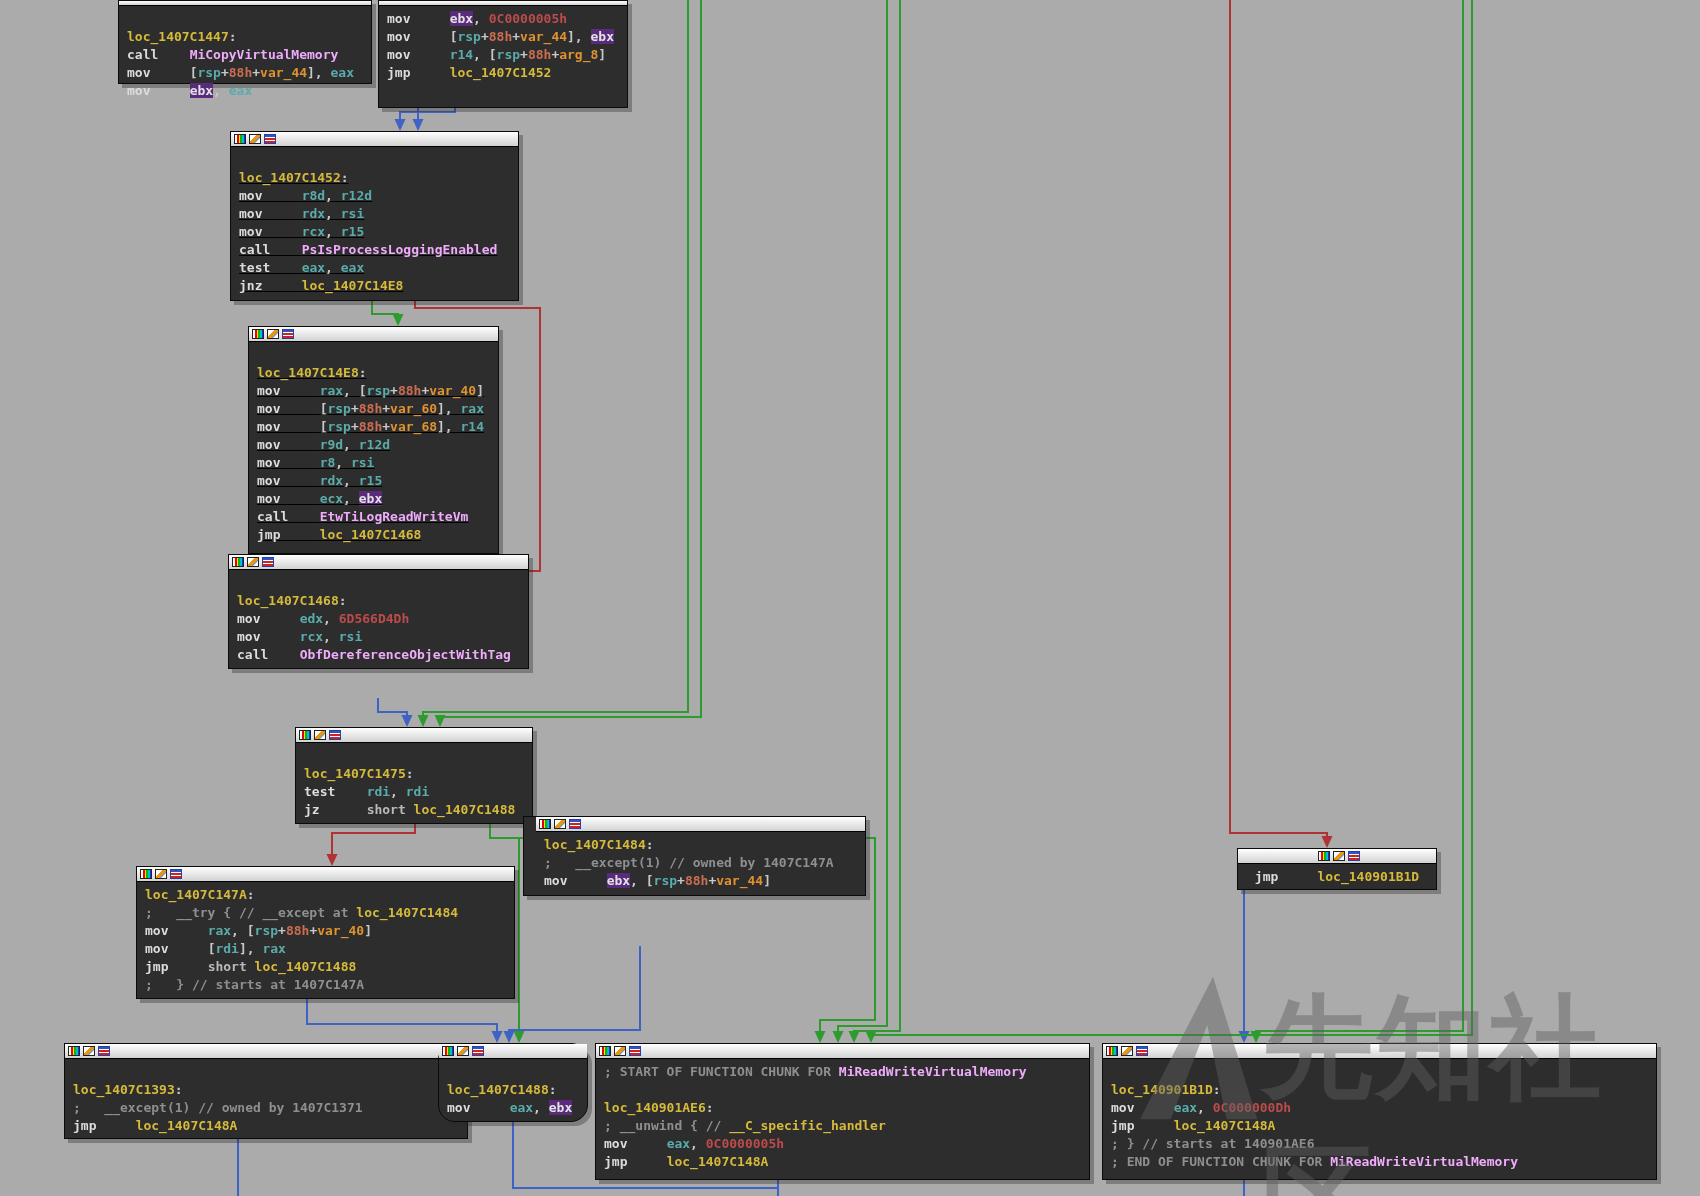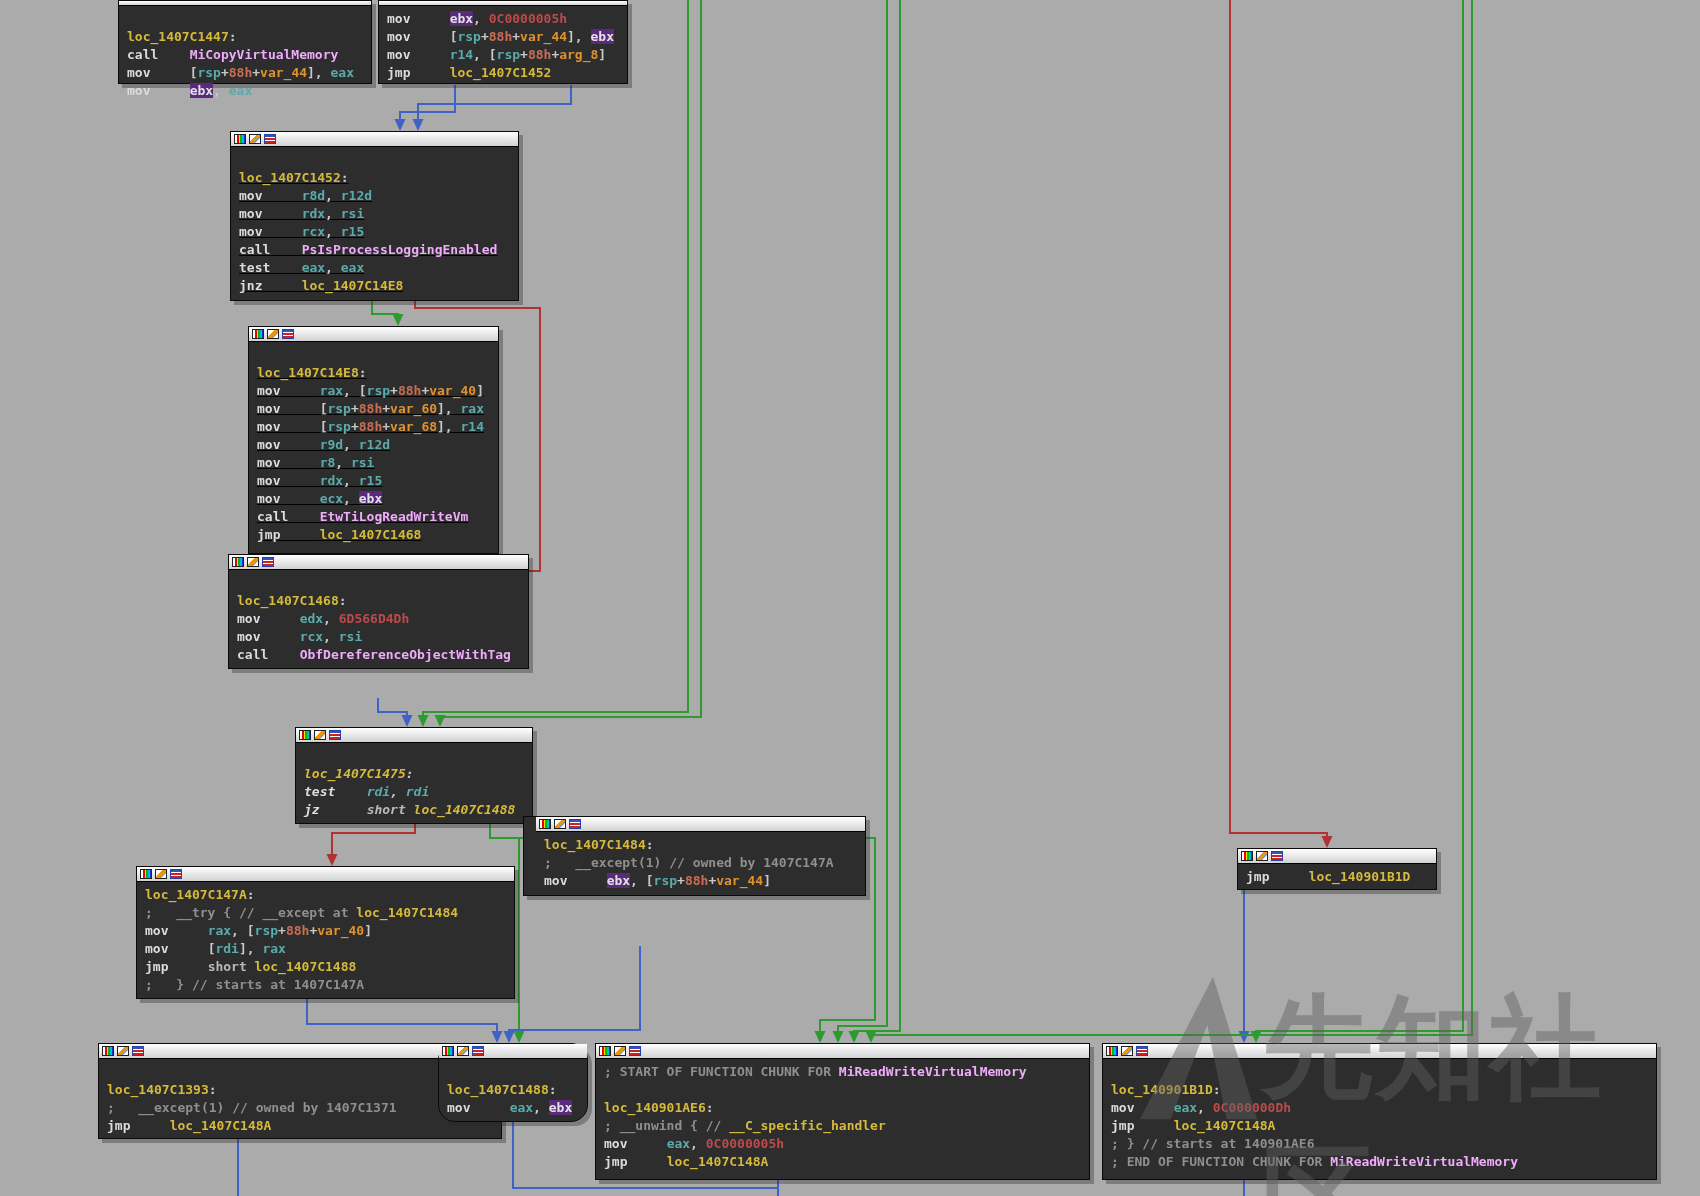--- a/index.html
+++ b/index.html
@@ -94,21 +94,21 @@
     <div class="block" style="left: 118px; top: 0px; width: 254px; height: 84px;">
       <div class="titlebar cut"></div>
       <div class="code">
         <div class="line"></div>
         <div class="line"><span class="tk-l">loc_1407C1447</span><span class="tk-x">:</span></div>
         <div class="line"><span class="tk-m">call    </span><span class="tk-f">MiCopyVirtualMemory</span></div>
         <div class="line"><span class="tk-m">mov     </span><span class="tk-x">[</span><span class="tk-r">rsp</span><span class="tk-x">+</span><span class="tk-n">88h</span><span class="tk-x">+</span><span class="tk-v">var_44</span><span class="tk-x">], </span><span class="tk-r">eax</span></div>
         <div class="line"><span class="tk-m">mov     </span><span class="tk-h">ebx</span><span class="tk-x">, </span><span class="tk-r">eax</span></div>
       </div>
     </div>
-    <div class="block" style="left: 378px; top: 0px; width: 250px; height: 84px;">
+    <div class="block" style="left: 378px; top: 0px; width: 250px; height: 108px;">
       <div class="titlebar cut"></div>
       <div class="code">
         <div class="line"><span class="tk-m">mov     </span><span class="tk-h">ebx</span><span class="tk-x">, </span><span class="tk-i">0C0000005h</span></div>
         <div class="line"><span class="tk-m">mov     </span><span class="tk-x">[</span><span class="tk-r">rsp</span><span class="tk-x">+</span><span class="tk-n">88h</span><span class="tk-x">+</span><span class="tk-v">var_44</span><span class="tk-x">], </span><span class="tk-h">ebx</span></div>
         <div class="line"><span class="tk-m">mov     </span><span class="tk-r">r14</span><span class="tk-x">, [</span><span class="tk-r">rsp</span><span class="tk-x">+</span><span class="tk-n">88h</span><span class="tk-x">+</span><span class="tk-v">arg_8</span><span class="tk-x">]</span></div>
         <div class="line"><span class="tk-m">jmp     </span><span class="tk-l">loc_1407C1452</span></div>
       </div>
     </div>
     <div class="block" style="left: 230px; top: 131px; width: 289px; height: 170px; text-decoration: underline;">
       <div class="titlebar"><span class="ic ic1"></span><span class="ic ic2"></span><span class="ic ic3"></span></div>
@@ -142,21 +142,21 @@
     <div class="block" style="left: 228px; top: 554px; width: 301px; height: 115px;">
       <div class="titlebar"><span class="ic ic1"></span><span class="ic ic2"></span><span class="ic ic3"></span></div>
       <div class="code">
         <div class="line"></div>
         <div class="line"><span class="tk-l">loc_1407C1468</span><span class="tk-x">:</span></div>
         <div class="line"><span class="tk-m">mov     </span><span class="tk-r">edx</span><span class="tk-x">, </span><span class="tk-i">6D566D4Dh</span></div>
         <div class="line"><span class="tk-m">mov     </span><span class="tk-r">rcx</span><span class="tk-x">, </span><span class="tk-r">rsi</span></div>
         <div class="line"><span class="tk-m">call    </span><span class="tk-f">ObfDereferenceObjectWithTag</span></div>
       </div>
     </div>
-    <div class="block" style="left: 295px; top: 727px; width: 238px; height: 97px; font-style: italic;">
+    <div class="block" style="left: 295px; top: 727px; width: 238px; height: 97px;">
       <div class="titlebar"><span class="ic ic1"></span><span class="ic ic2"></span><span class="ic ic3"></span></div>
       <div class="code">
         <div class="line"></div>
         <div class="line"><span class="tk-l">loc_1407C1475</span><span class="tk-x">:</span></div>
         <div class="line"><span class="tk-m">test    </span><span class="tk-r">rdi</span><span class="tk-x">, </span><span class="tk-r">rdi</span></div>
         <div class="line"><span class="tk-m">jz      </span><span class="tk-s">short </span><span class="tk-l">loc_1407C1488</span></div>
       </div>
     </div>
     <div class="block" style="left: 136px; top: 866px; width: 379px; height: 133px;">
       <div class="titlebar"><span class="ic ic1"></span><span class="ic ic2"></span><span class="ic ic3"></span></div>
@@ -170,27 +170,27 @@
       </div>
     </div>
     <div class="block" style="left: 523px; top: 816px; width: 343px; height: 80px; padding-left: 12px;">
       <div class="titlebar"><span class="ic ic1"></span><span class="ic ic2"></span><span class="ic ic3"></span></div>
       <div class="code">
         <div class="line"><span class="tk-l">loc_1407C1484</span><span class="tk-x">:</span></div>
         <div class="line"><span class="tk-c">;   __except(1) // owned by 1407C147A</span></div>
         <div class="line"><span class="tk-m">mov     </span><span class="tk-h">ebx</span><span class="tk-x">, [</span><span class="tk-r">rsp</span><span class="tk-x">+</span><span class="tk-n">88h</span><span class="tk-x">+</span><span class="tk-v">var_44</span><span class="tk-x">]</span></div>
       </div>
     </div>
-    <div class="block" style="left: 1237px; top: 848px; width: 200px; height: 42px;">
+    <div class="block" style="left: 1237px; top: 848px; width: 200px; height: 42px; text-align: center;">
       <div class="titlebar"><span class="ic ic1"></span><span class="ic ic2"></span><span class="ic ic3"></span></div>
       <div class="code">
         <div class="line"><span class="tk-m">jmp     </span><span class="tk-l">loc_140901B1D</span></div>
       </div>
     </div>
-    <div class="block" style="left: 98px; top: 1043px; width: 404px; height: 96px;">
+    <div class="block" style="left: 64px; top: 1043px; width: 404px; height: 96px;">
       <div class="titlebar"><span class="ic ic1"></span><span class="ic ic2"></span><span class="ic ic3"></span></div>
       <div class="code">
         <div class="line"></div>
         <div class="line"><span class="tk-l">loc_1407C1393</span><span class="tk-x">:</span></div>
         <div class="line"><span class="tk-c">;   __except(1) // owned by 1407C1371</span></div>
         <div class="line"><span class="tk-m">jmp     </span><span class="tk-l">loc_1407C148A</span></div>
       </div>
     </div>
     <div class="block" style="left: 438px; top: 1043px; width: 150px; height: 79px; border-radius: 17px;">
       <div class="titlebar"><span class="ic ic1"></span><span class="ic ic2"></span><span class="ic ic3"></span></div>

